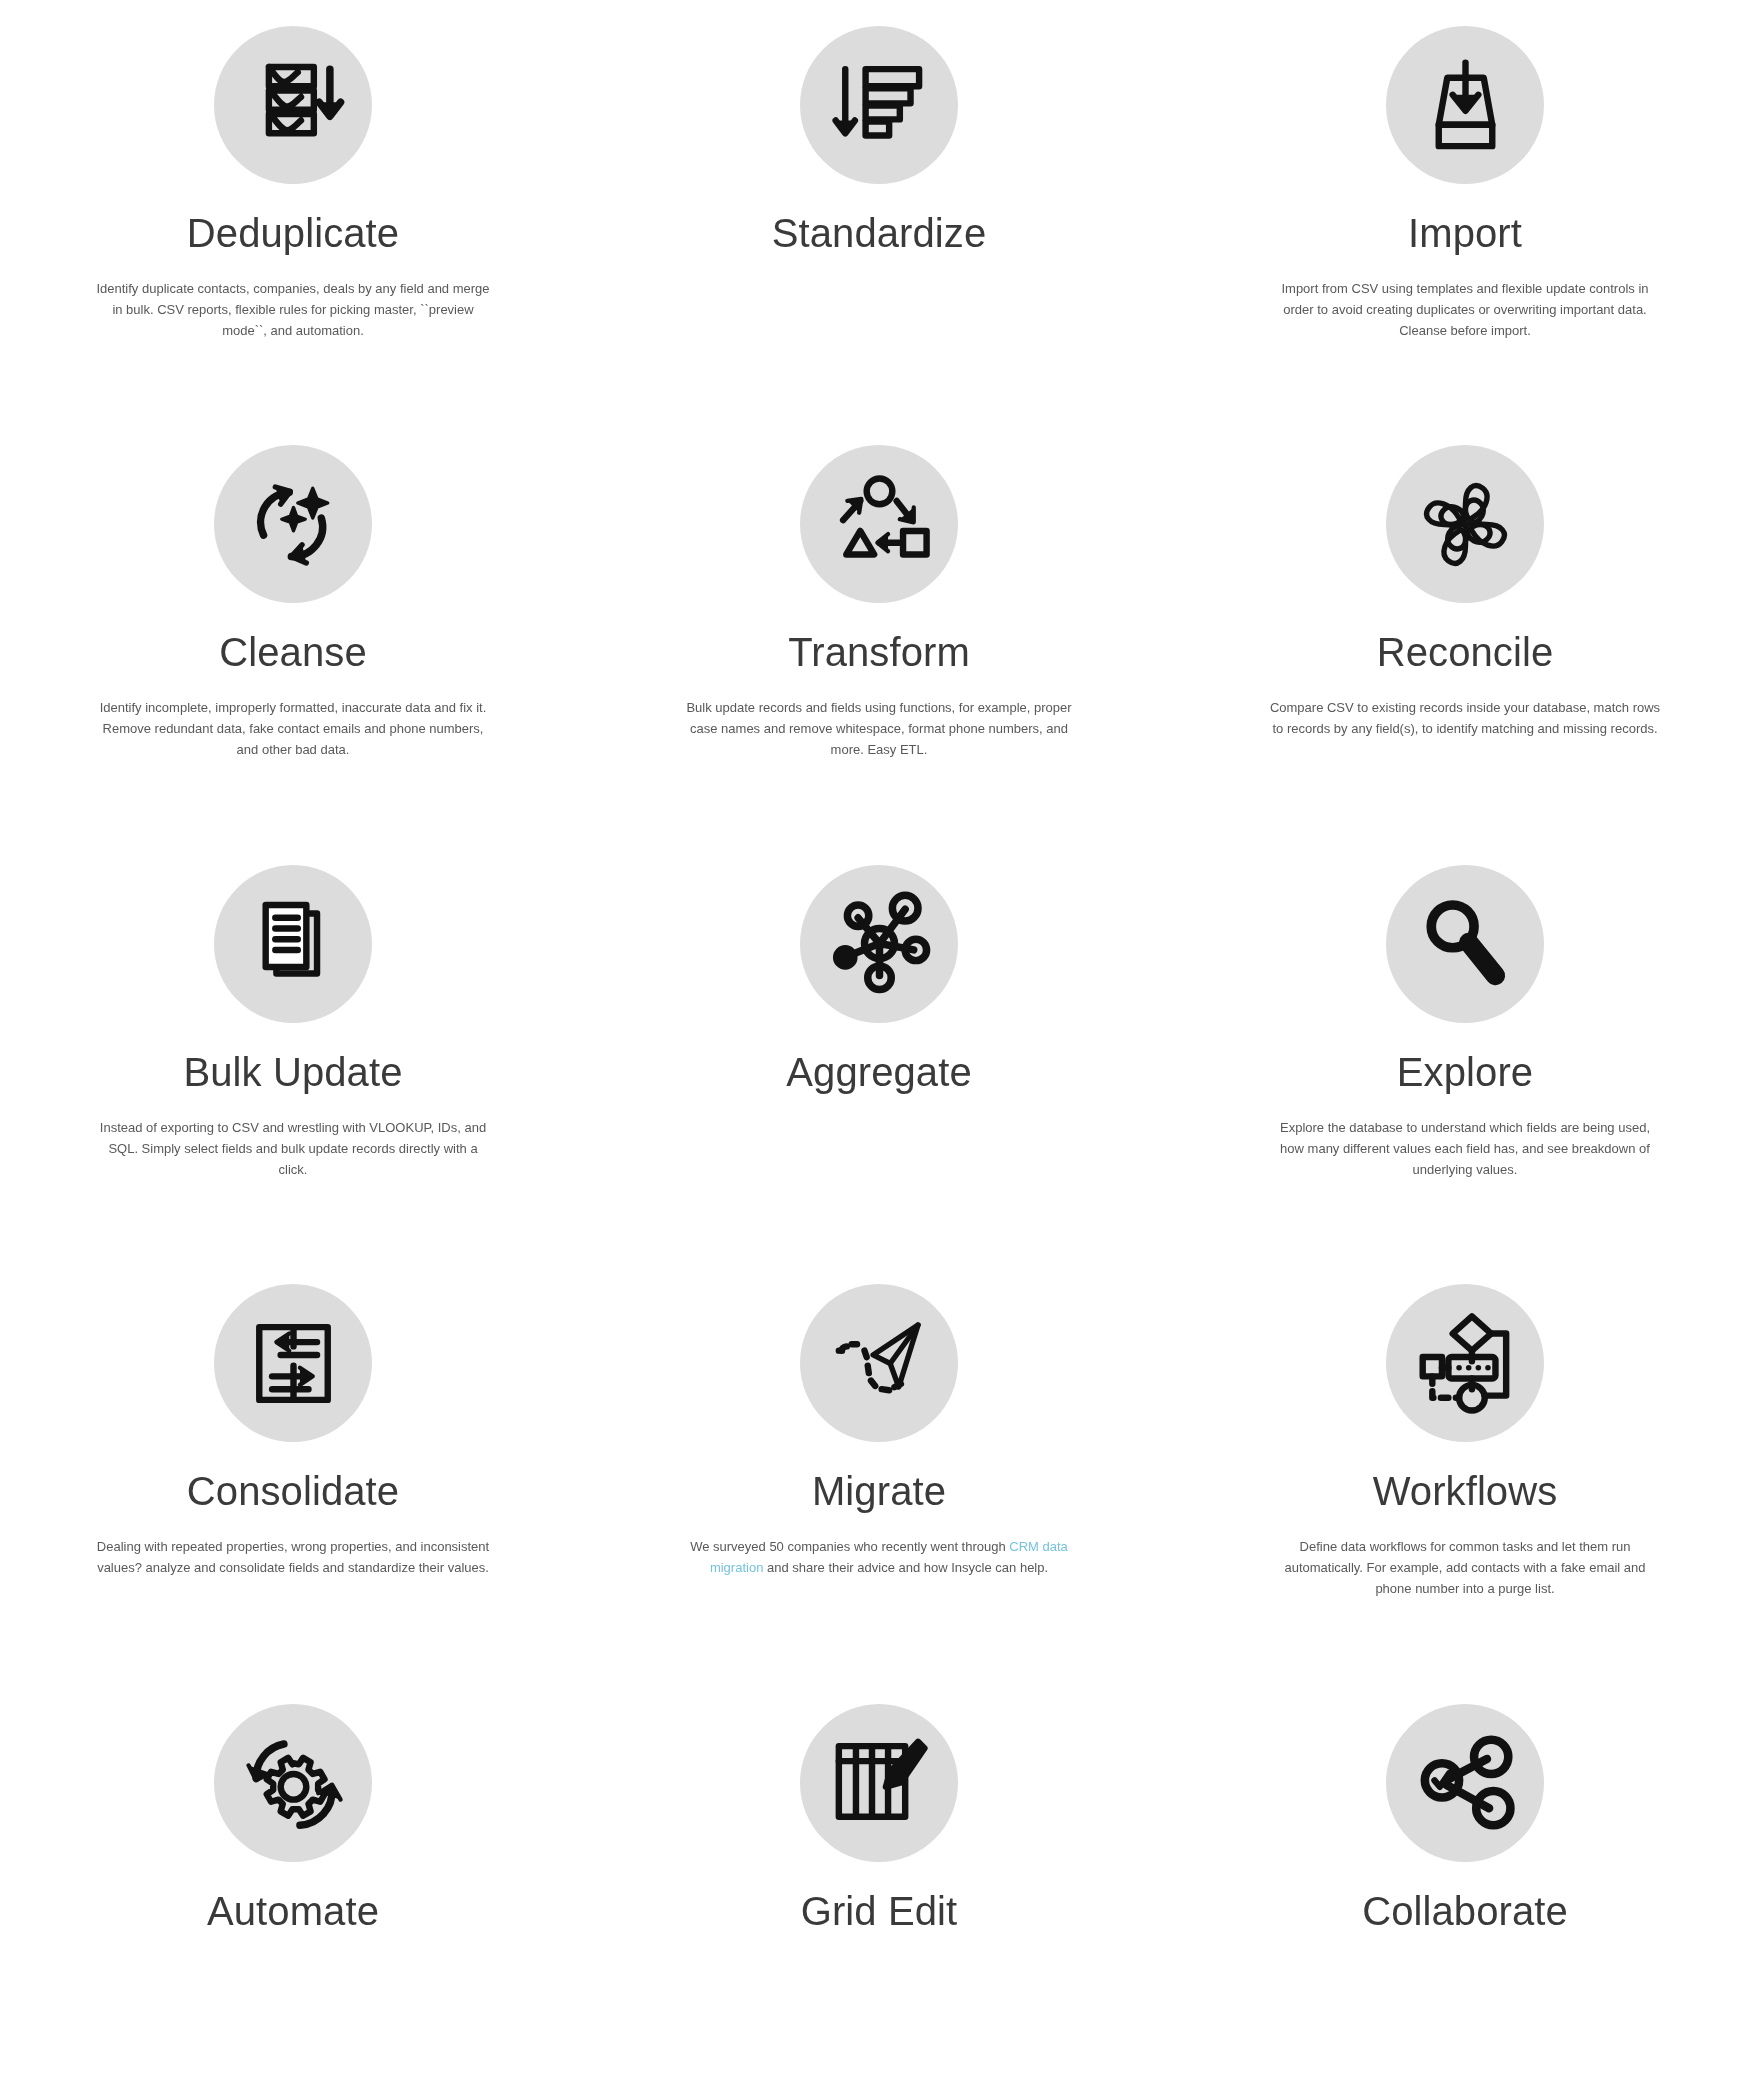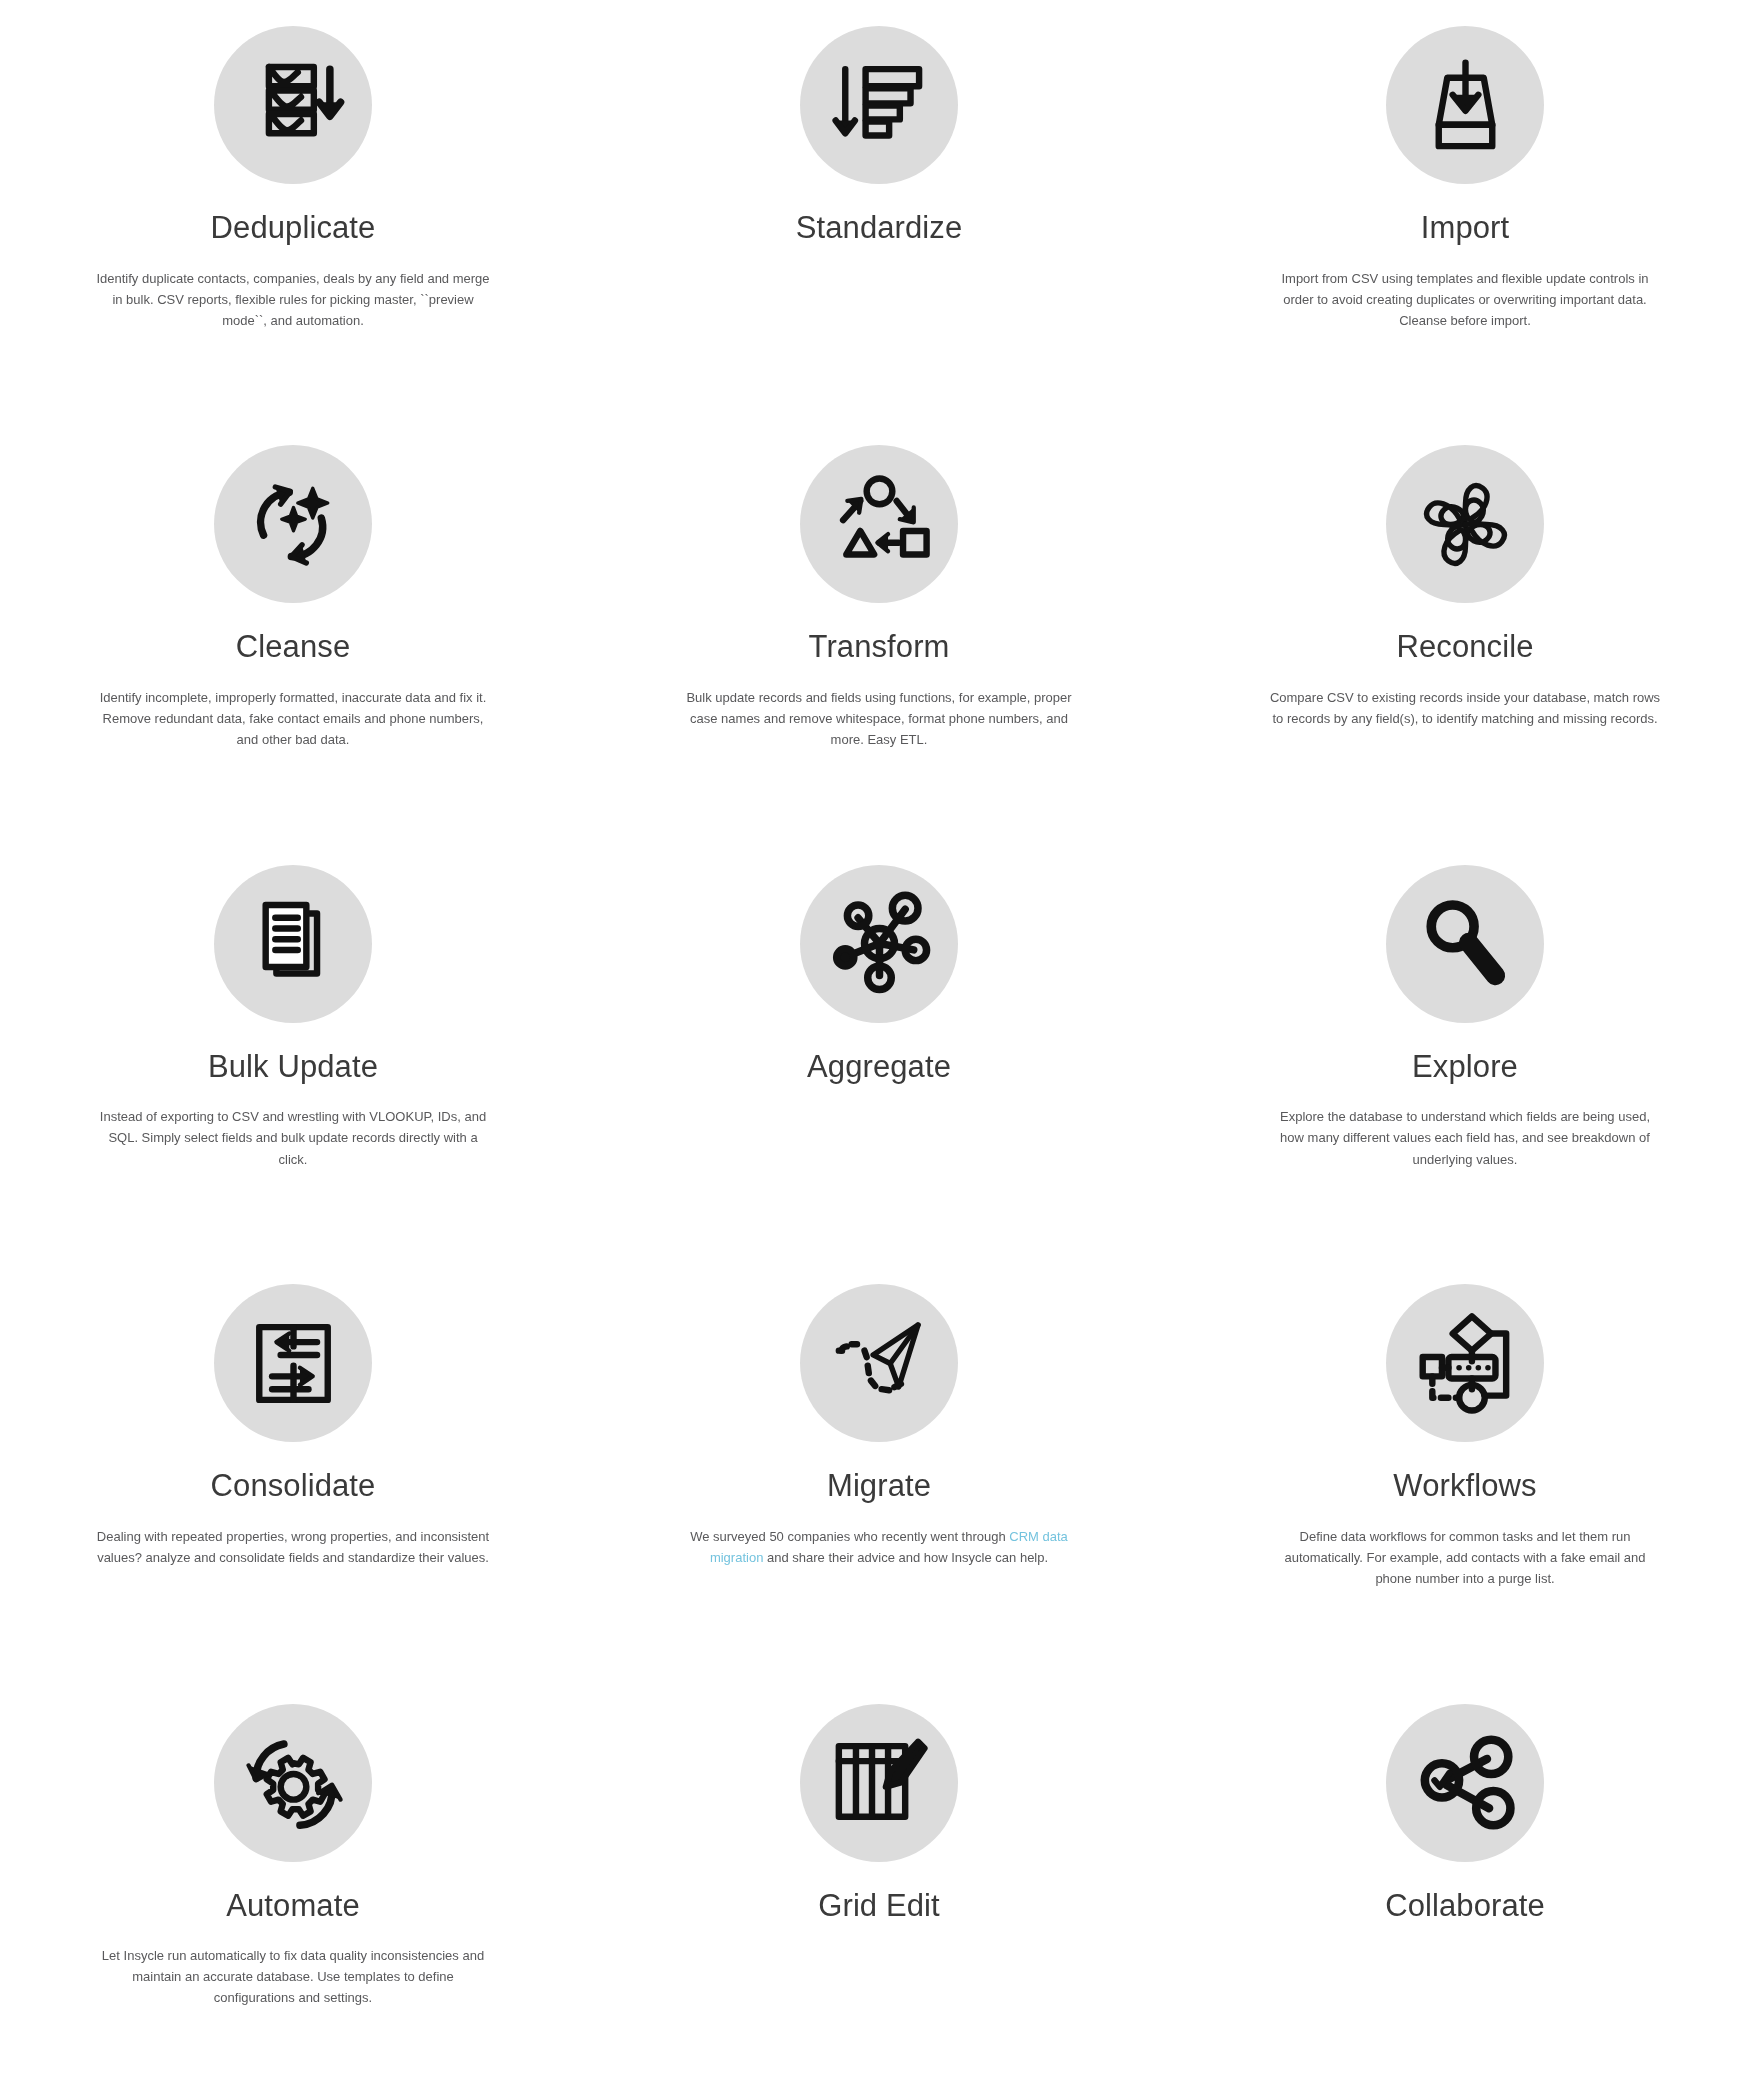--- a/index.html
+++ b/index.html
@@ -38,21 +38,21 @@
     justify-content: center;
     flex: 0 0 auto;
   }
   .icon-circle svg {
     width: 107px;
     height: 107px;
     display: block;
   }
   .feature-title {
     margin-top: 26px;
-    font-size: 31px;
+    font-size: 40px;
     font-weight: 300;
     color: #3a3a3a;
     letter-spacing: 0.1px;
     line-height: 1.15;
     white-space: nowrap;
   }
   .feature-desc {
     margin-top: 22px;
     font-size: 13px;
     font-weight: 400;
@@ -261,21 +261,20 @@
       <svg viewBox="0 0 100 100" fill="none" stroke="#111" stroke-width="6" stroke-linecap="round" stroke-linejoin="round">
         <path d="M50 32 l5 1 l4 -6 l7 4 l-2 7 l4 4 l7 -2 l4 7 l-6 4 l0 6 l6 4 l-4 7 l-7 -2 l-4 4 l2 7 l-7 4 l-4 -6 l-6 0 l-4 6 l-7 -4 l2 -7 l-4 -4 l-7 2 l-4 -7 l6 -4 l0 -6 l-6 -4 l4 -7 l7 2 l4 -4 l-2 -7 l7 -4 l4 6 z" stroke-width="6"></path>
         <circle cx="50" cy="54" r="12"></circle>
         <path d="M15 46 a32 32 0 0 1 26 -32" stroke-width="7"></path>
         <path d="M8 34 l7 14 l13 -7" fill="#111" stroke-width="4"></path>
         <path d="M86 56 a32 32 0 0 1 -30 34" stroke-width="7"></path>
         <path d="M94 66 l-8 -14 l-13 8" fill="#111" stroke-width="4"></path>
       </svg>
     </div>
     <div class="feature-title">Automate</div>
-    <div class="feature-desc">Let Insycle run automatically to fix data quality inconsistencies and maintain an accurate database. Use templates to define configurations and settings.</div>
   </div>
 
   <div class="feature-card col-1">
     <div class="icon-circle">
       <svg viewBox="0 0 100 100" fill="none" stroke="#111" stroke-width="6" stroke-linecap="round" stroke-linejoin="round">
         <path d="M12 16 h62 v66 h-62 z"></path>
         <path d="M12 30 h62"></path>
         <path d="M28 16 v66 M43 16 v66 M58 16 v66"></path>
         <path d="M92 18 l-6 -6 l-26 28 l-4 14 l14 -4 z" fill="#111"></path>
       </svg>

